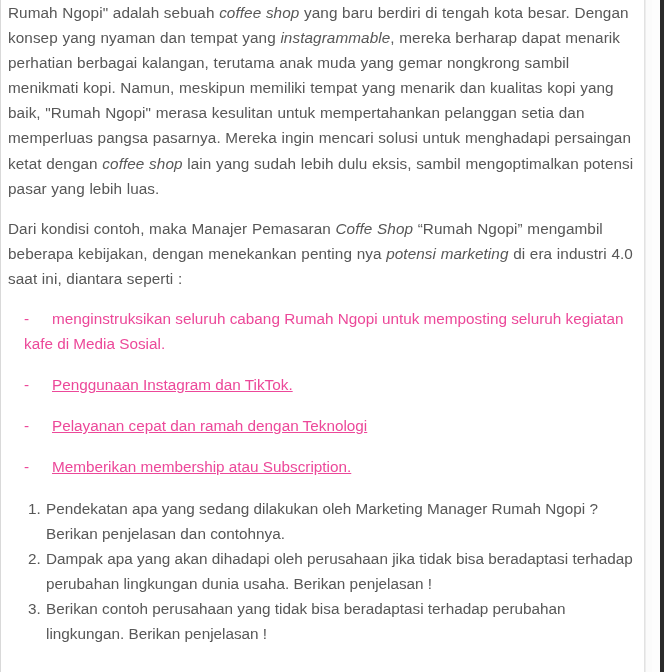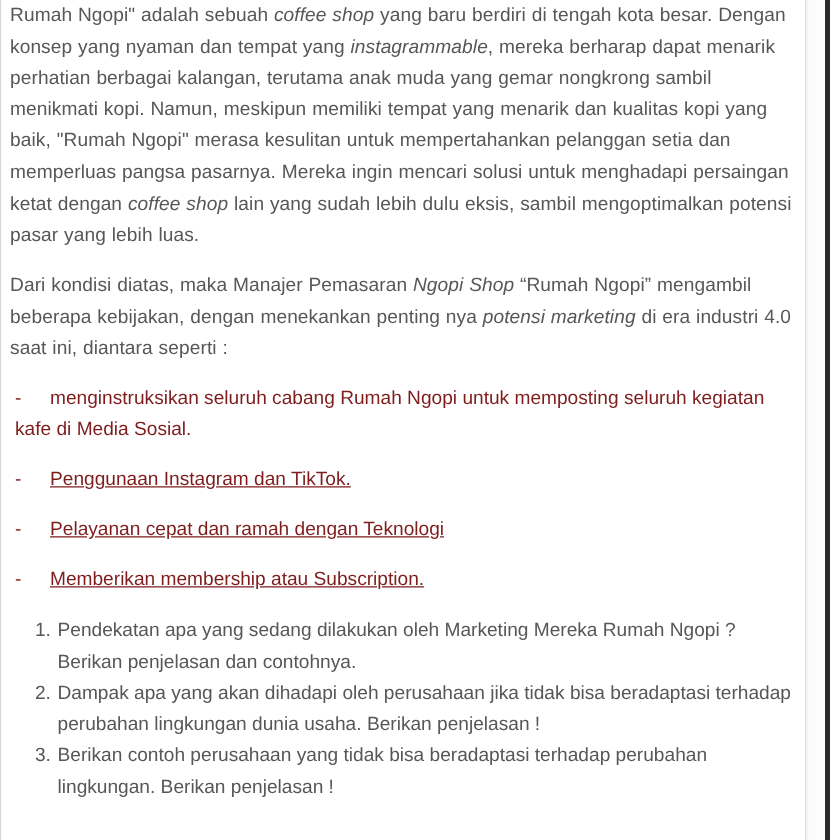--- a/index.html
+++ b/index.html
@@ -58,23 +58,23 @@
   }
 
   .gap-before {
     margin-top: 15px !important;
   }
 
   em, i { }
 
   
   .dash-item {
-    margin: 4px;
+    margin: 16px;
     padding: 0;
-    color: #7f1d1d;
+    color: #ec4899;
     font-size: 15.3px;
     line-height: 25.1px;
     display: block;
   }
   .dash-item + .dash-item { margin-top: 15px; text-decoration: underline; }
   .dash-mark {
     display: inline-block;
     width: 28px;
   }
 
@@ -123,40 +123,40 @@
 </head>
 <body>
 
 <div id="viewport">
 
   <div id="doc-pane">
     <div id="doc-body">
 
       <p class="para"><span>Rumah Ngopi" adalah sebuah </span><em>coffee shop</em><span> yang baru berdiri di tengah kota besar. Dengan konsep yang nyaman dan tempat yang </span><em>instagrammable</em><span>, mereka berharap dapat menarik perhatian berbagai kalangan, terutama anak muda yang gemar nongkrong sambil menikmati kopi. Namun, meskipun memiliki tempat yang menarik dan kualitas kopi yang baik, "Rumah Ngopi" merasa kesulitan untuk mempertahankan pelanggan setia dan memperluas pangsa pasarnya. Mereka ingin mencari solusi untuk menghadapi persaingan ketat dengan </span><em>coffee shop</em><span> lain yang sudah lebih dulu eksis, sambil mengoptimalkan potensi pasar yang lebih luas.</span></p>
 
-      <p class="para"><span>Dari kondisi diatas, maka Manajer Pemasaran </span><em>Ngopi Shop</em><span> “Rumah Ngopi” mengambil beberapa kebijakan, dengan menekankan penting nya </span><em>potensi marketing</em><span> di era industri 4.0 saat ini, diantara seperti :</span></p>
+      <p class="para"><span>Dari kondisi contoh, maka Manajer Pemasaran </span><em>Coffe Shop</em><span> “Rumah Ngopi” mengambil beberapa kebijakan, dengan menekankan penting nya </span><em>potensi marketing</em><span> di era industri 4.0 saat ini, diantara seperti :</span></p>
 
       <div>
         <div class="dash-item gap-before">
           <span class="dash-mark">-</span><span>menginstruksikan seluruh cabang Rumah Ngopi untuk memposting seluruh kegiatan kafe di Media Sosial.</span>
         </div>
         <div class="dash-item">
           <span class="dash-mark">-</span><span>Penggunaan Instagram dan TikTok.</span>
         </div>
         <div class="dash-item">
           <span class="dash-mark">-</span><span>Pelayanan cepat dan ramah dengan Teknologi</span>
         </div>
         <div class="dash-item">
           <span class="dash-mark">-</span><span>Memberikan membership atau Subscription.</span>
         </div>
       </div>
 
 
       <ol class="questions">
-        <li>Pendekatan apa yang sedang dilakukan oleh Marketing Mereka Rumah Ngopi ? Berikan penjelasan dan contohnya.</li>
+        <li>Pendekatan apa yang sedang dilakukan oleh Marketing Manager Rumah Ngopi ? Berikan penjelasan dan contohnya.</li>
         <li>Dampak apa yang akan dihadapi oleh perusahaan jika tidak bisa beradaptasi terhadap perubahan lingkungan dunia usaha. Berikan penjelasan !</li>
         <li>Berikan contoh perusahaan yang tidak bisa beradaptasi terhadap perubahan lingkungan. Berikan penjelasan !</li>
       </ol>
 
     </div>
   </div>
 
   <div id="scrollbar">
     <div id="scroll-track" style="background: rgb(253, 253, 253);">
       <div id="scroll-thumb" style="background: rgb(42, 42, 42);"></div>

